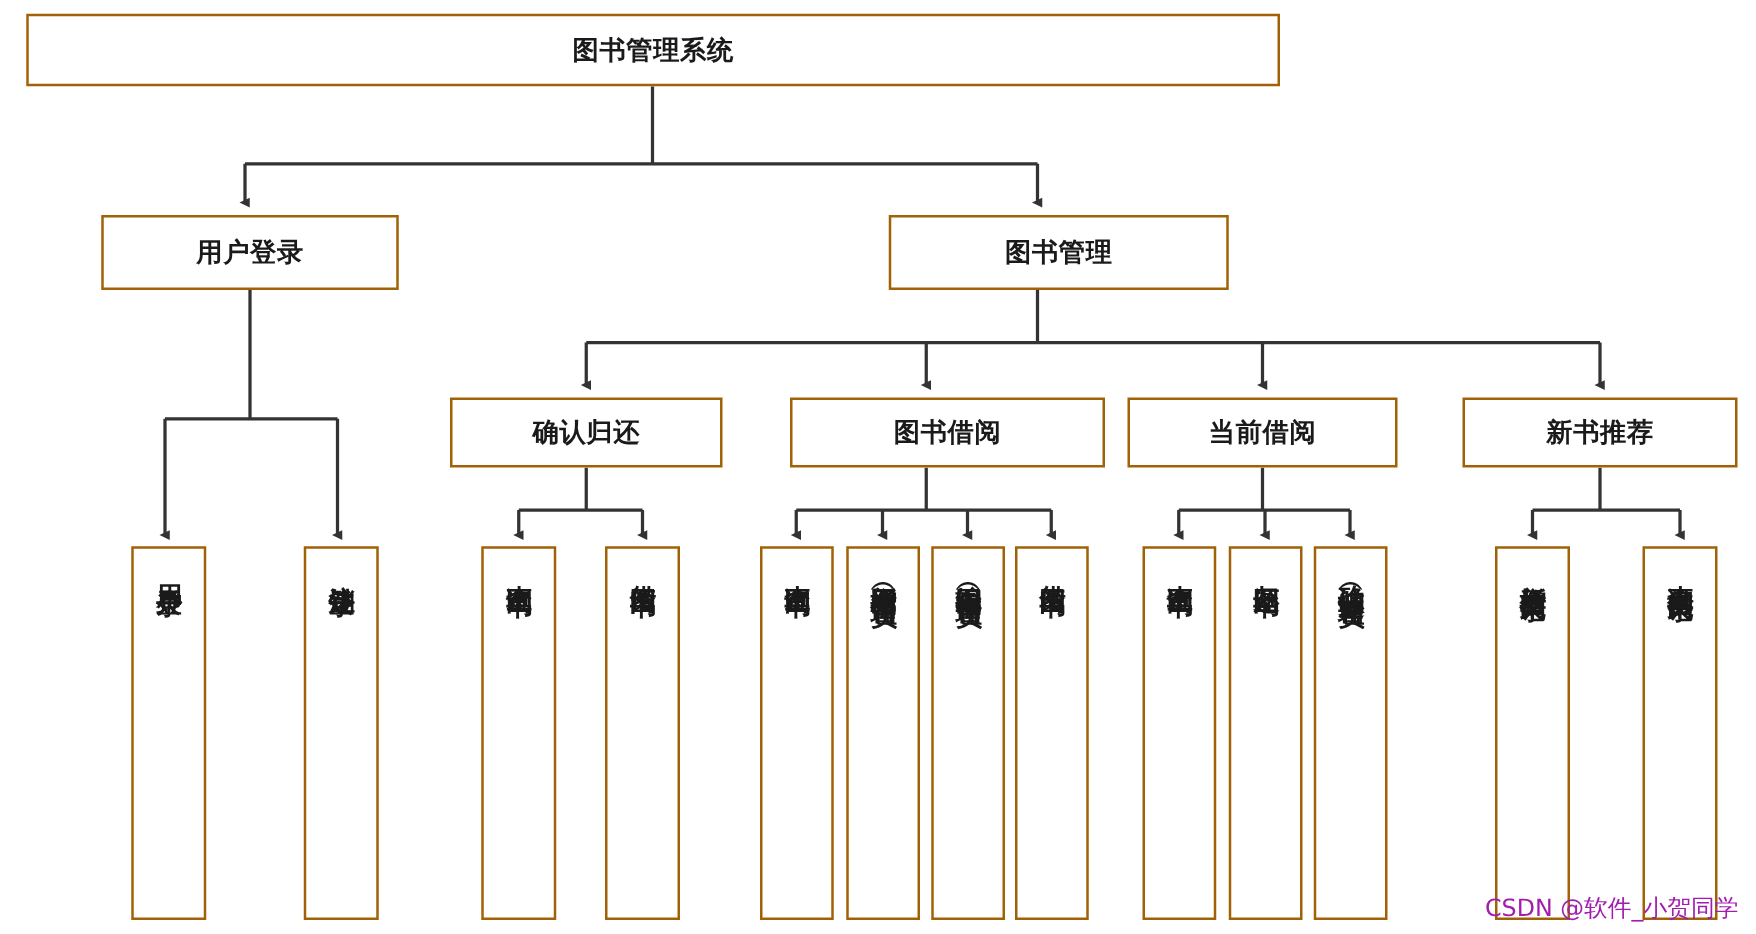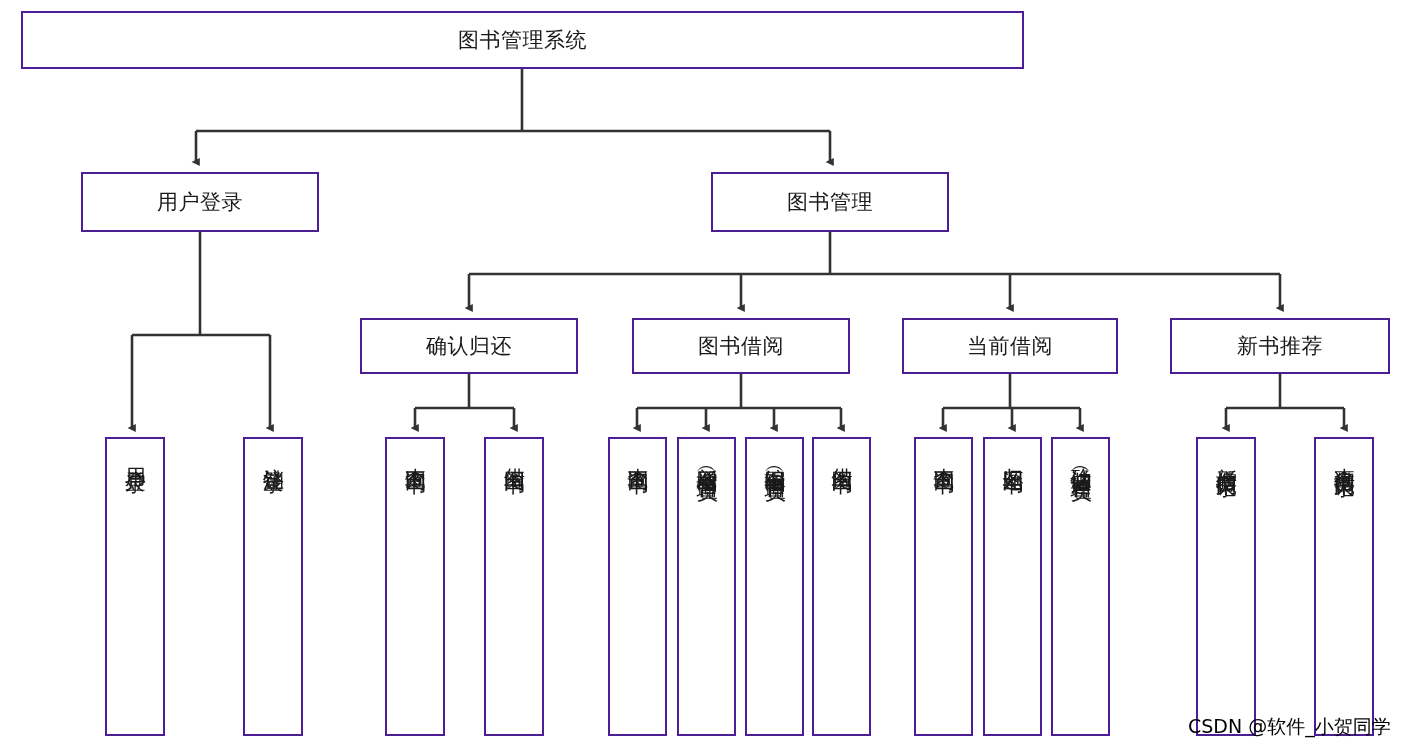--- a/index.html
+++ b/index.html
@@ -21,24 +21,25 @@
     position: absolute;
     left: 0;
     top: 0;
     width: 1405px;
     height: 747px;
   }
   .node-box {
     position: absolute;
     box-sizing: border-box;
     background: #ffffff;
-    border: 2px solid #4c1d95;
+    border: 2px solid #a16207;
     display: flex;
     align-items: center;
     justify-content: center;
+    font-weight: bold;
   }
   .node-label {
     color: #1a1a1a;
     font-size: 21px;
     line-height: 1.25;
     letter-spacing: 0.5px;
     white-space: nowrap;
   }
   .node-box.vertical {
     align-items: flex-start;
@@ -48,21 +49,21 @@
   .node-box.vertical .node-label {
     writing-mode: vertical-rl;
     text-orientation: upright;
     white-space: normal;
     font-size: 21px;
     letter-spacing: 2px;
     line-height: 1;
   }
   .watermark {
     position: absolute;
-    color: #000000;
+    color: #a21caf;
     font-size: 19px;
     white-space: nowrap;
     user-select: none;
   }
 </style>
 </head>
 <body>
 
 <div id="canvas">
 
@@ -117,28 +118,28 @@
     </g>
   </svg>
 
   <div class="node-box" style="left:21px; top:11px; width:1003px; height:58px;">
     <span class="node-label">图书管理系统</span>
   </div>
 
   <div class="node-box" style="left:81px; top:172px; width:238px; height:60px;">
     <span class="node-label">用户登录</span>
   </div>
-  <div class="node-box" style="left:711px; top:172px; width:238px; height:60px;">
+  <div class="node-box" style="left:711px; top:172px; width:272px; height:60px;">
     <span class="node-label">图书管理</span>
   </div>
 
   <div class="node-box" style="left:360px; top:318px; width:218px; height:56px;">
     <span class="node-label">确认归还</span>
   </div>
-  <div class="node-box" style="left:632px; top:318px; width:218px; height:56px;">
+  <div class="node-box" style="left:632px; top:318px; width:252px; height:56px;">
     <span class="node-label">图书借阅</span>
   </div>
   <div class="node-box" style="left:902px; top:318px; width:216px; height:56px;">
     <span class="node-label">当前借阅</span>
   </div>
   <div class="node-box" style="left:1170px; top:318px; width:220px; height:56px;">
     <span class="node-label">新书推荐</span>
   </div>
 
   <div class="node-box vertical" style="left:105px; top:437px; width:60px; height:299px;">

